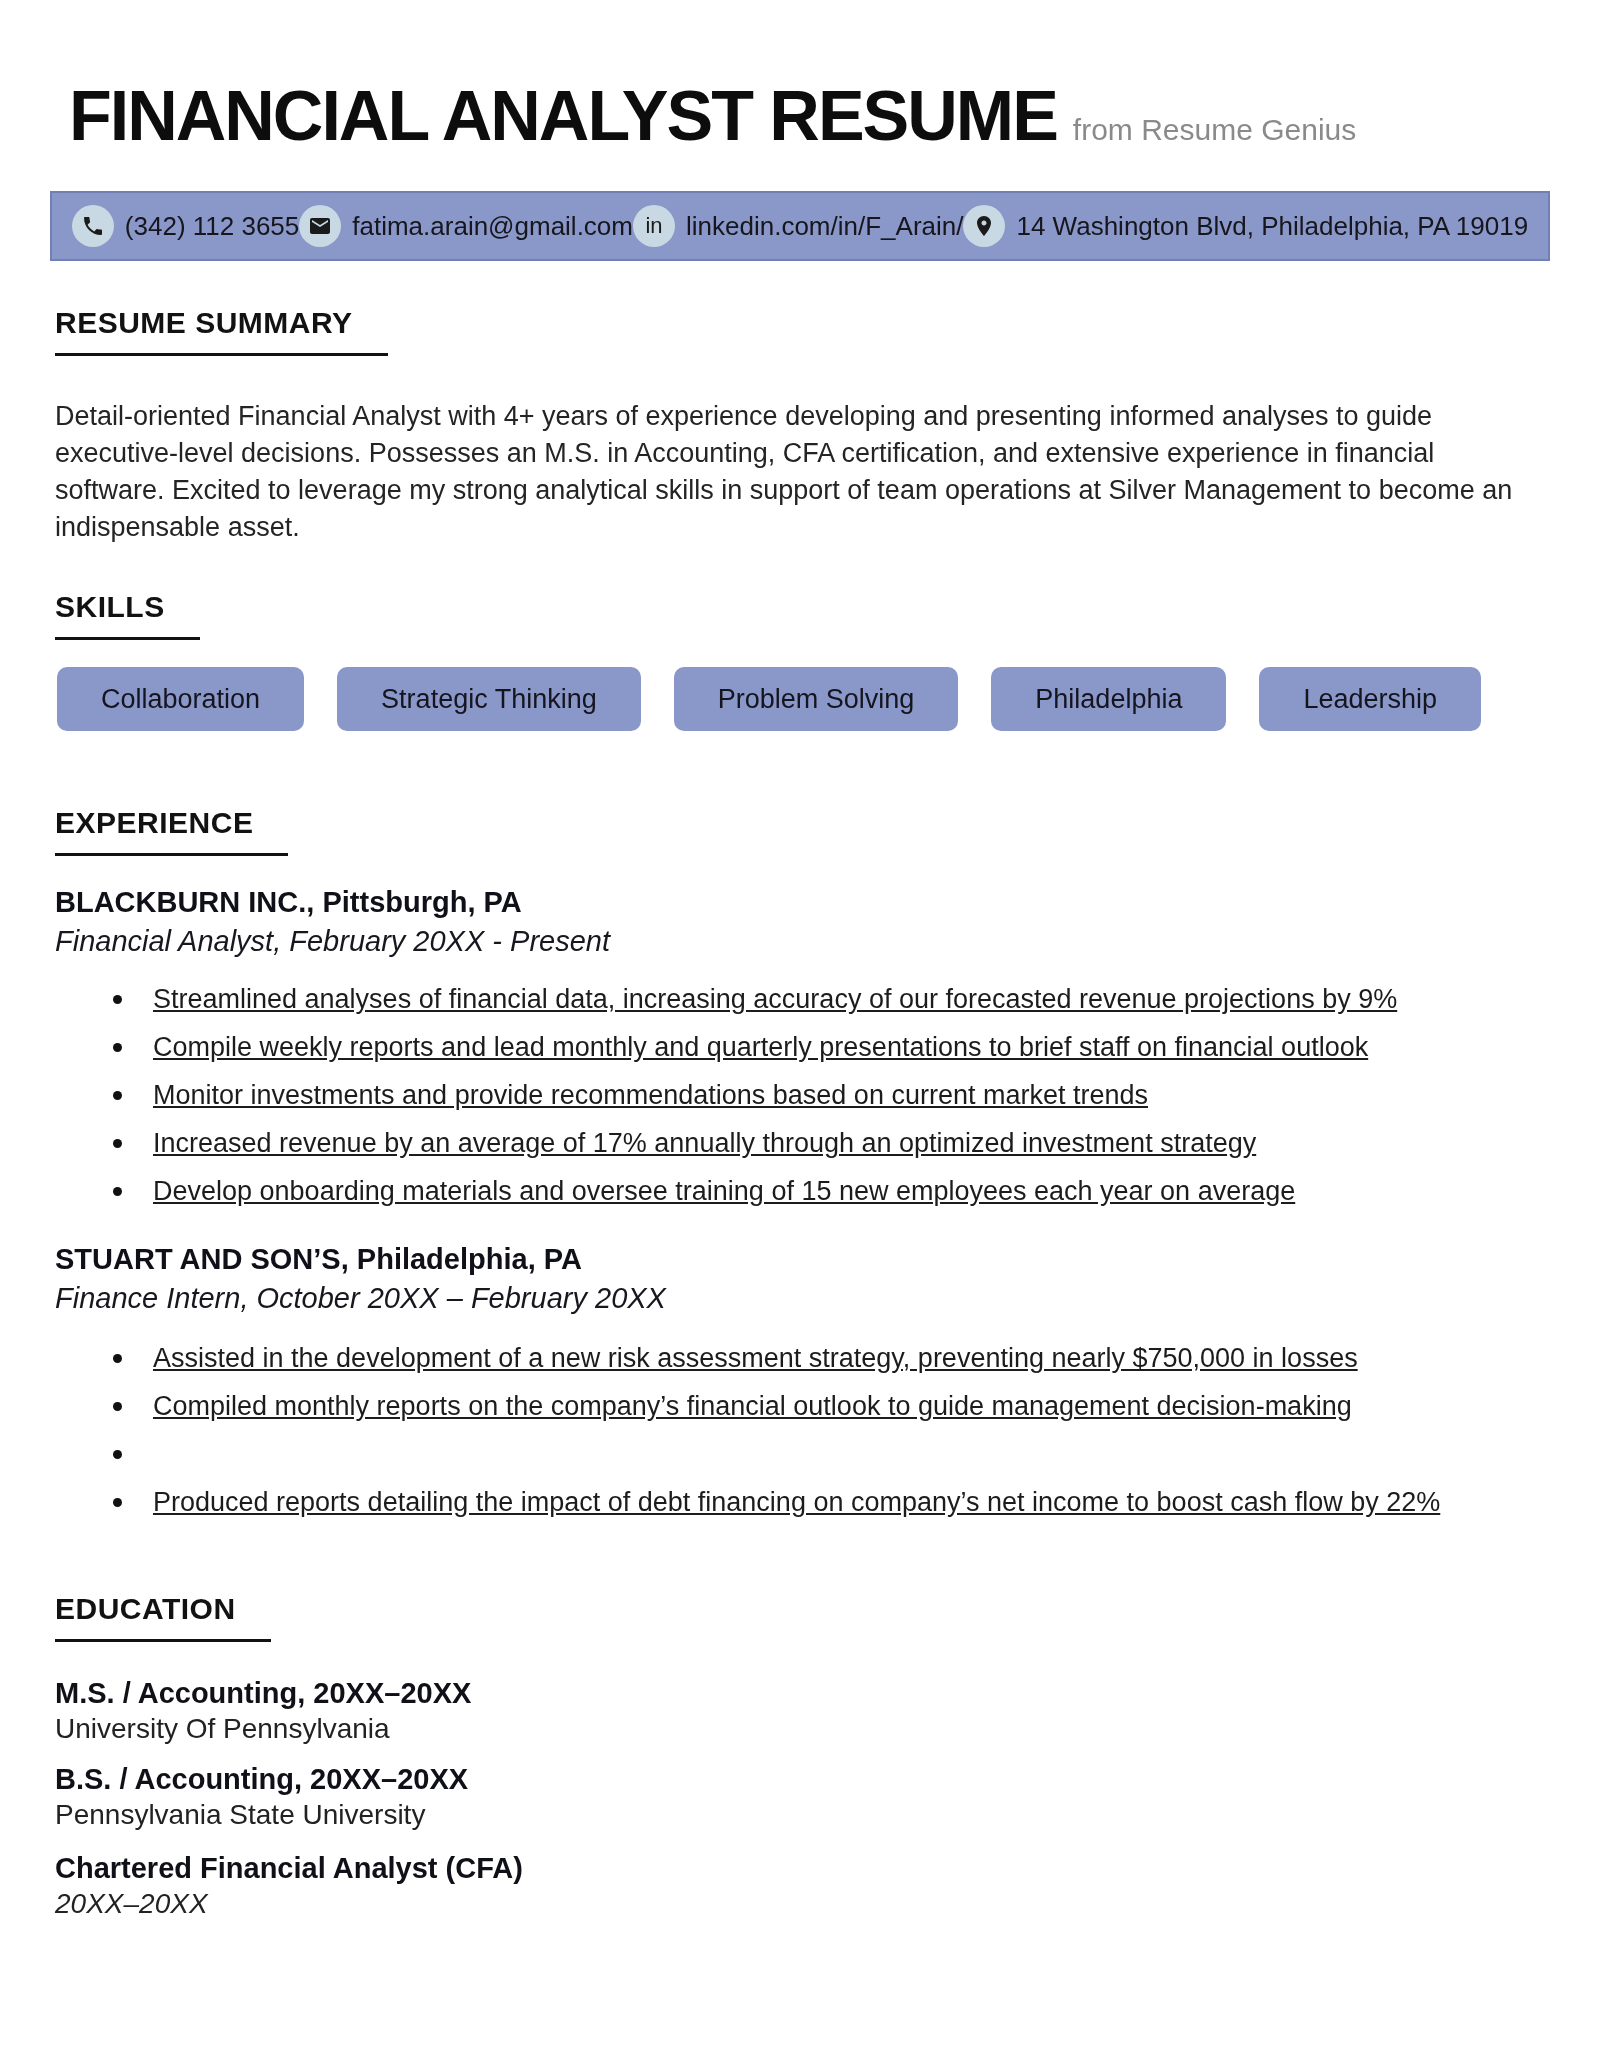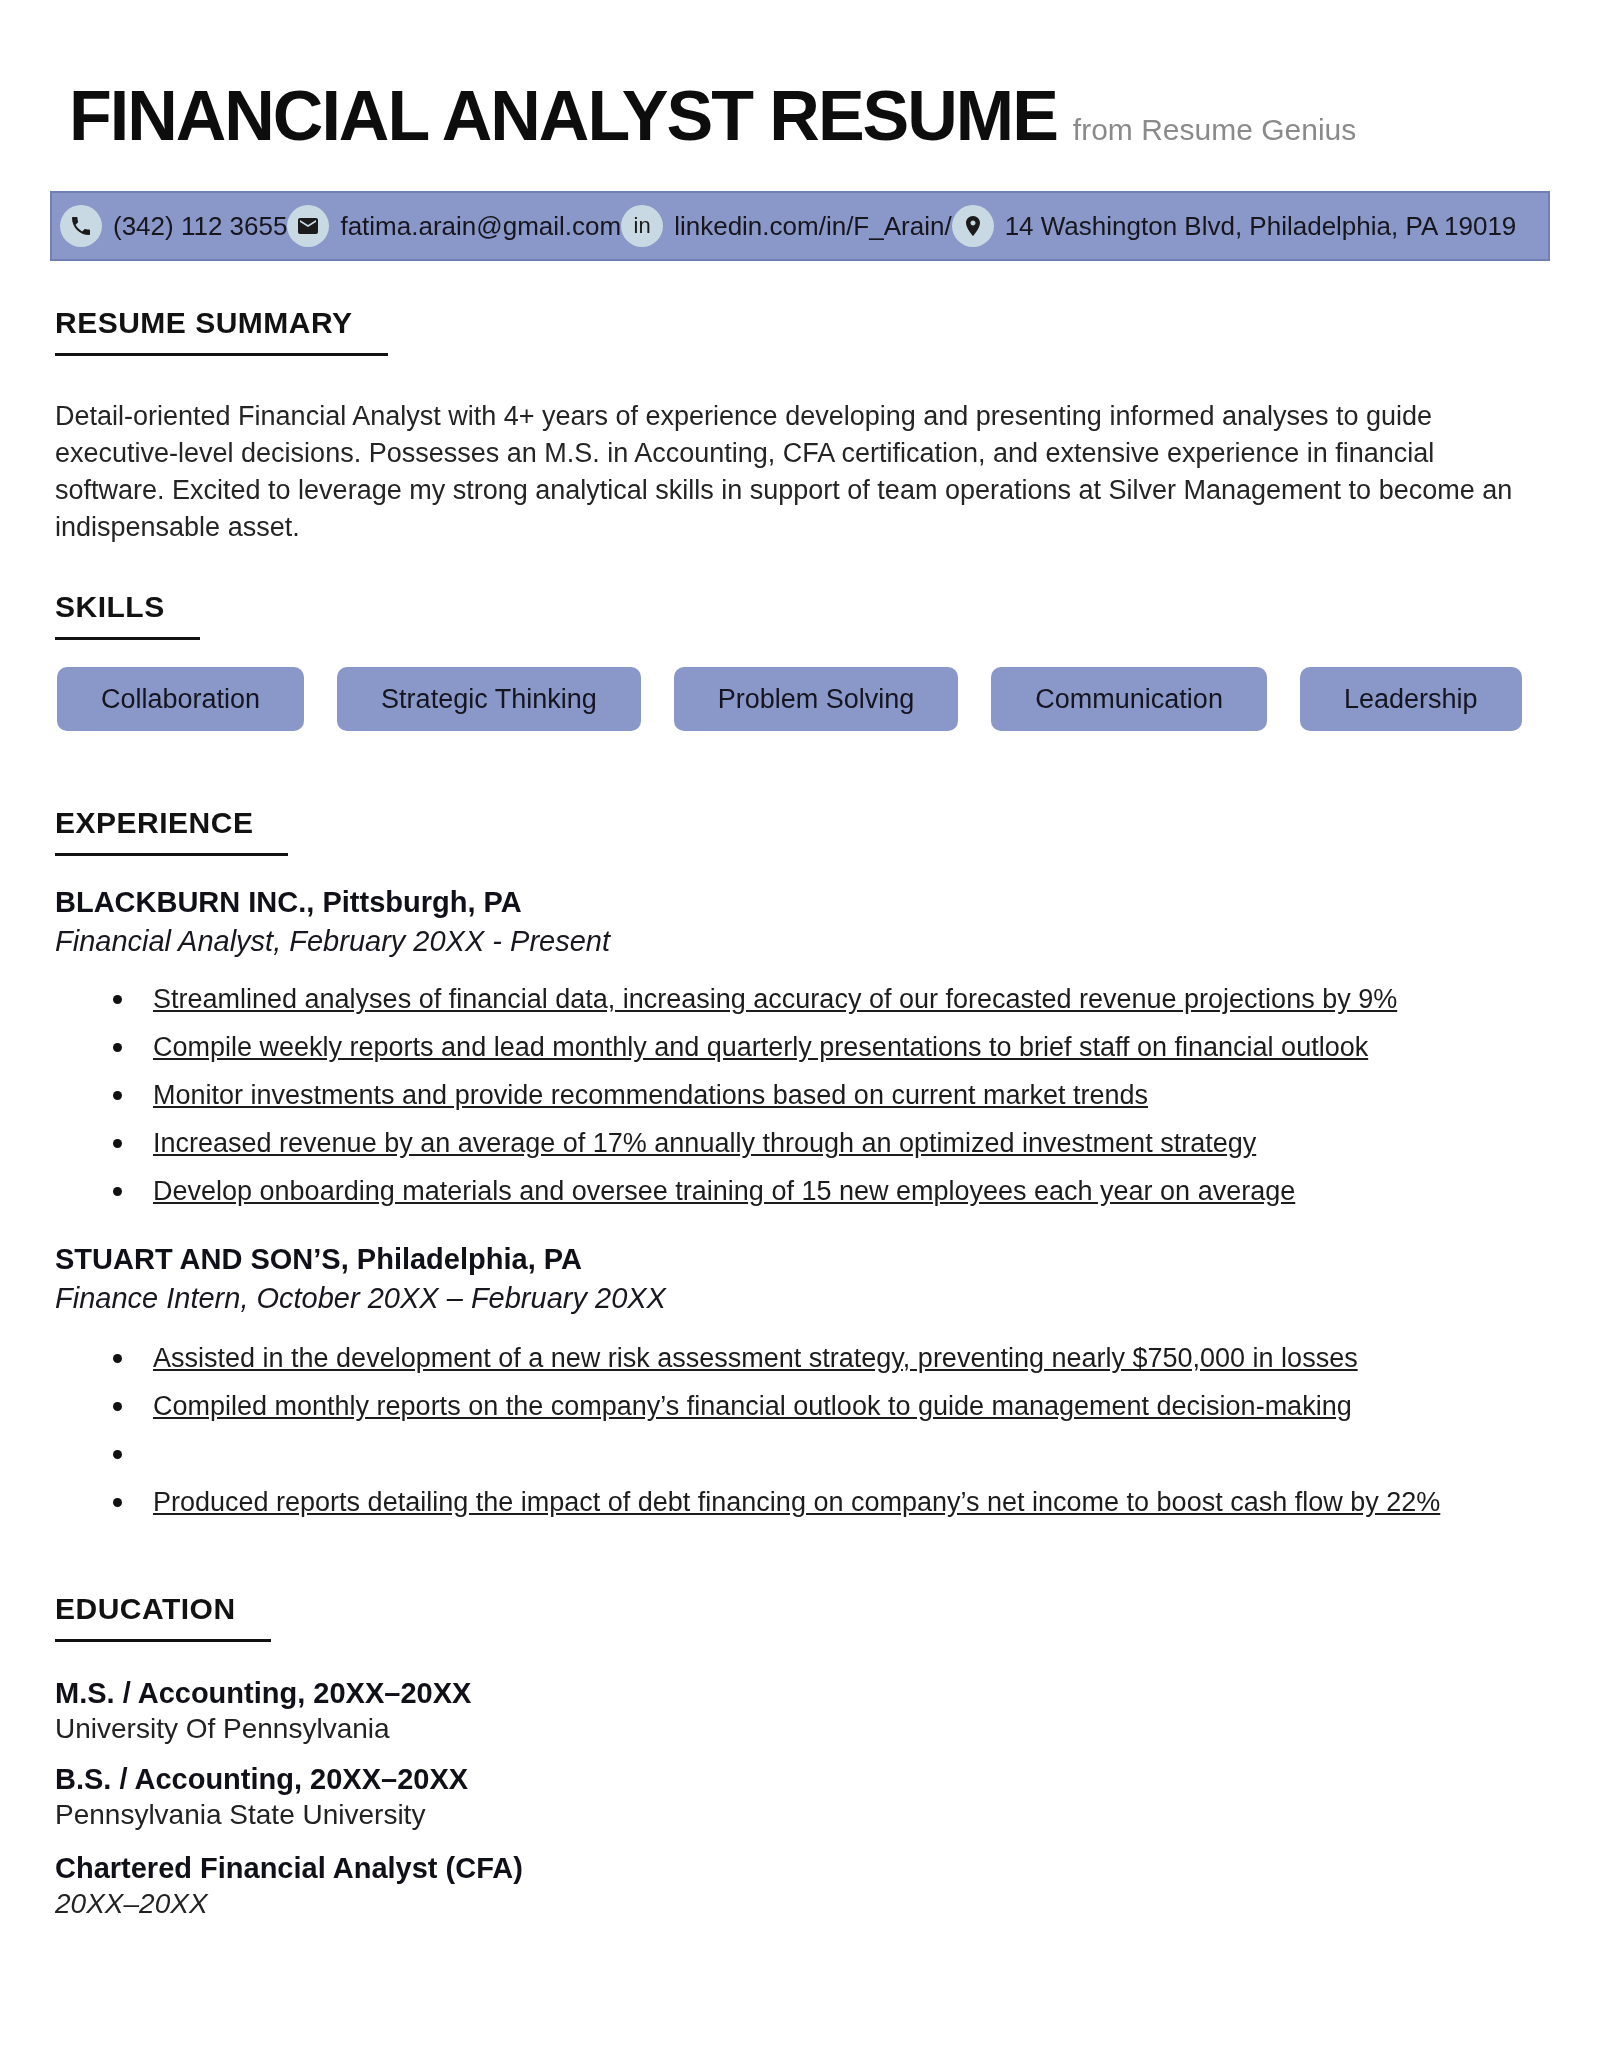--- a/index.html
+++ b/index.html
@@ -21,21 +21,21 @@
     letter-spacing:-2px;display:inline-block;vertical-align:baseline;
   }
   .title-sub{
     font-size:30px;font-weight:400;color:#8a8a8a;margin-left:16px;
     display:inline-block;vertical-align:baseline;letter-spacing:0;
   }
   
   .contact-bar{
     margin:40px 0 0 -5px;width:1500px;height:70px;
     background:#8a97c9;border:2px solid #7180b4;box-sizing:border-box;
-    display:flex;align-items:center;padding:1px 8px;
+    display:flex;align-items:center;padding:1px 8px;justify-content:center;
   }
   .contact-item{display:flex;align-items:center;gap:11px;white-space:nowrap;}
   .icon-circle{
     width:42px;height:42px;border-radius:50%;background:#c9d9e3;
     display:flex;align-items:center;justify-content:center;flex:0 0 auto;
   }
   .icon-circle svg{width:24px;height:24px;fill:#1b1b1b;}
   .icon-circle .in-glyph{font-size:22px;font-weight:400;color:#1b1b1b;line-height:1;}
   .contact-text{font-size:26px;color:#16161c;}
   
@@ -135,21 +135,21 @@
     <div class="section-heading">RESUME SUMMARY</div>
     <p class="summary-text">Detail-oriented Financial Analyst with 4+ years of experience developing and presenting informed analyses to guide executive-level decisions. Possesses an M.S. in Accounting, CFA certification, and extensive experience in financial software. Excited to leverage my strong analytical skills in support of team operations at Silver Management to become an indispensable asset.</p>
   </div>
 
   <div class="skills-section">
     <div class="section-heading">SKILLS</div>
     <div class="chip-row row1" id="skills-row-0">
         <div class="chip">Collaboration</div>
         <div class="chip">Strategic Thinking</div>
         <div class="chip">Problem Solving</div>
-        <div class="chip">Communication</div>
+        <div class="chip">Philadelphia</div>
         <div class="chip">Leadership</div>
       </div>
   </div>
 
   <div class="experience-section">
     <div class="section-heading">EXPERIENCE</div>
     <div id="jobs-container">
         <div class="job">
           <div class="job-company">BLACKBURN INC., Pittsburgh, PA</div>
           <div class="job-role">Financial Analyst, February 20XX - Present</div>

